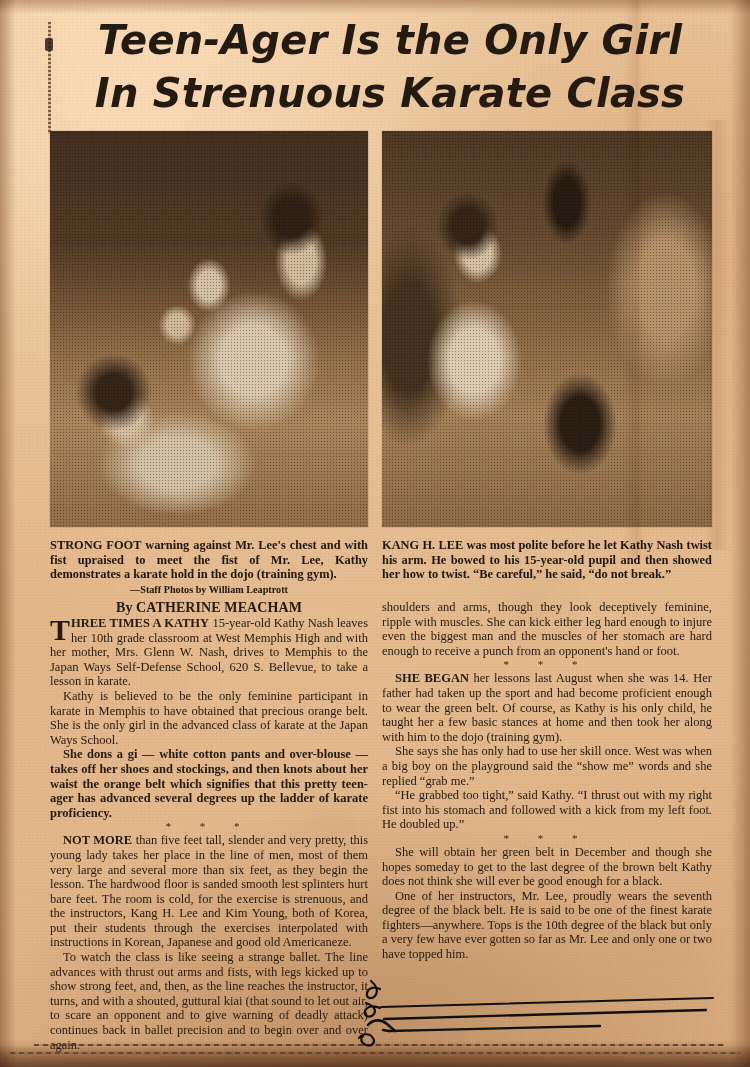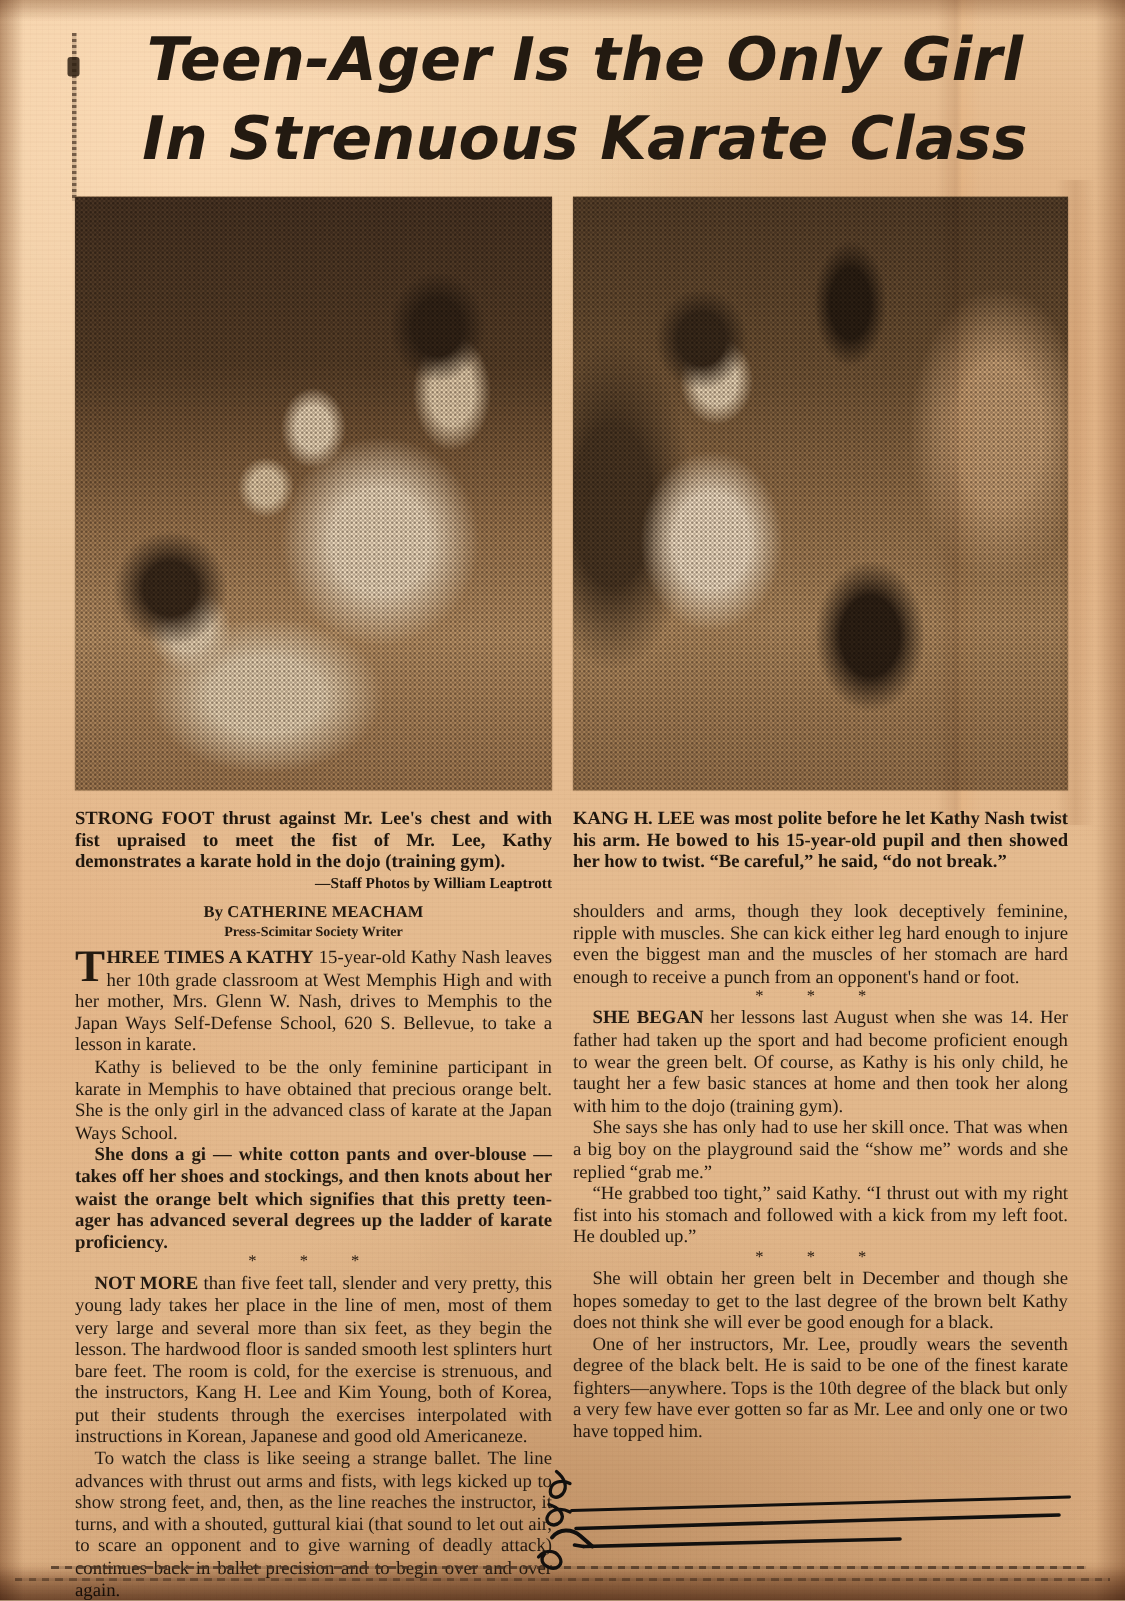--- a/index.html
+++ b/index.html
@@ -158,21 +158,21 @@
     font-weight: 700;
     font-size: 12.4px;
     line-height: 14.6px;
     color: #1f160d;
     text-align: justify;
   }
   .caption.left  { left: 50px;  top: 538px; width: 318px; }
   .caption.right { left: 382px; top: 538px; width: 330px; }
   .photo-credit {
     display: block;
-    text-align: right;
+    text-align: center;
     font-weight: 700;
     font-size: 10.2px;
     line-height: 13px;
     margin-top: 1px;
   }
 
   
   .col {
     position: absolute;
     top: 600px;
@@ -183,21 +183,21 @@
     text-justify: inter-word;
     hyphens: manual;
   }
   .col.left  { left: 50px;  width: 318px; }
   .col.right { left: 382px; width: 330px; }
 
   .byline {
     display: block;
     text-align: center;
     font-weight: 700;
-    font-size: 11px;
+    font-size: 14px;
     line-height: 16px;
     letter-spacing: .1px;
   }
   .byline-sub {
     display: block;
     text-align: center;
     font-weight: 700;
     font-size: 9.4px;
     line-height: 13px;
     margin-bottom: 2px;
@@ -265,47 +265,46 @@
       <div class="scene-left"></div>
       <div class="halftone"></div>
     </div>
 
     <div class="photo right">
       <div class="scene-right"></div>
       <div class="halftone"></div>
     </div>
 
     <div class="caption left">
-      <span>STRONG FOOT</span><span> thrust against Mr. Lee's chest and with fist upraised to meet the fist of Mr. Lee, Kathy demonstrates a karate hold in the dojo (training gym).</span>
+      <span>STRONG FOOT</span><span> warning against Mr. Lee's chest and with fist upraised to meet the fist of Mr. Lee, Kathy demonstrates a karate hold in the dojo (training gym).</span>
       <span class="photo-credit">—Staff Photos by William Leaptrott</span>
     </div>
 
     <div class="caption right">
       <span>KANG H. LEE</span><span> was most polite before he let Kathy Nash twist his arm. He bowed to his 15-year-old pupil and then showed her how to twist. “Be careful,” he said, “do not break.”</span>
     </div>
 
     <div class="col left">
       <span class="byline">By CATHERINE MEACHAM</span>
-      <span class="byline-sub">Press-Scimitar Society Writer</span>
       <div id="col-left-body">
           <p class="para dropcap"><span class="cap">T</span><span class="lead">HREE TIMES A KATHY</span><span> 15-year-old Kathy Nash leaves her 10th grade classroom at West Mem­phis High and with her mother, Mrs. Glenn W. Nash, drives to Memphis to the Japan Ways Self-Defense School, 620 S. Bellevue, to take a lesson in karate.</span></p>
           <p class="para"><span>Kathy is believed to be the only feminine participant in karate in Memphis to have obtained that precious orange belt.  She is the only girl in the advanced class of karate at the Japan Ways School.</span></p>
           <p class="para bold"><span>She dons a gi — white cotton pants and over-blouse — takes off her shoes and stockings, and then knots about her waist the orange belt which signifies that this pretty teen-ager has advanced several degrees up the ladder of karate proficiency.</span></p>
           <p class="stars">* * *</p>
           <p class="para"><span class="lead">NOT MORE</span><span> than five feet tall, slender and very pretty, this young lady takes her place in the line of men, most of them very large and several more than six feet, as they begin the lesson. The hardwood floor is sanded smooth lest splinters hurt bare feet. The room is cold, for the exercise is strenuous, and the instructors, Kang H. Lee and Kim Young, both of Korea, put their students through the exercises interpolated with instructions in Korean, Japanese and good old Americaneze.</span></p>
           <p class="para"><span>To watch the class is like seeing a strange ballet. The line advances with thrust out arms and fists, with legs kicked up to show strong feet, and, then, as the line reaches the instructor, it turns, and with a shouted, guttural kiai (that sound to let out air, to scare an opponent and to give warning of deadly attack) continues back in ballet precision and to begin over and over again.</span></p>
         </div>
     </div>
 
     <div class="col right">
       <div id="col-right-body">
           <p class="para" style="text-indent: 0px;"><span>shoulders and arms, though they look deceptively femi­nine, ripple with muscles. She can kick either leg hard enough to injure even the biggest man and the muscles of her stomach are hard enough to receive a punch from an opponent's hand or foot.</span></p>
           <p class="stars">* * *</p>
           <p class="para"><span class="lead">SHE BEGAN</span><span> her lessons last August when she was 14. Her father had taken up the sport and had become pro­ficient enough to wear the green belt. Of course, as Kathy is his only child, he taught her a few basic stances at home and then took her along with him to the dojo (train­ing gym).</span></p>
-          <p class="para"><span>She says she has only had to use her skill once. That was when a big boy on the playground said the “show me” words and she replied “grab me.”</span></p>
+          <p class="para"><span>She says she has only had to use her skill once. West was when a big boy on the playground said the “show me” words and she replied “grab me.”</span></p>
           <p class="para"><span>“He grabbed too tight,” said Kathy. “I thrust out with my right fist into his stomach and followed with a kick from my left foot. He doubled up.”</span></p>
           <p class="stars">* * *</p>
           <p class="para"><span>She will obtain her green belt in December and though she hopes someday to get to the last degree of the brown belt Kathy does not think she will ever be good enough for a black.</span></p>
           <p class="para"><span>One of her instructors, Mr. Lee, proudly wears the seventh degree of the black belt. He is said to be one of the finest karate fighters—anywhere. Tops is the 10th degree of the black but only a very few have ever gotten so far as Mr. Lee and only one or two have topped him.</span></p>
         </div>
     </div>
 
     <div class="bottom-rule"></div>
     <div class="bottom-rule two"></div>
 

